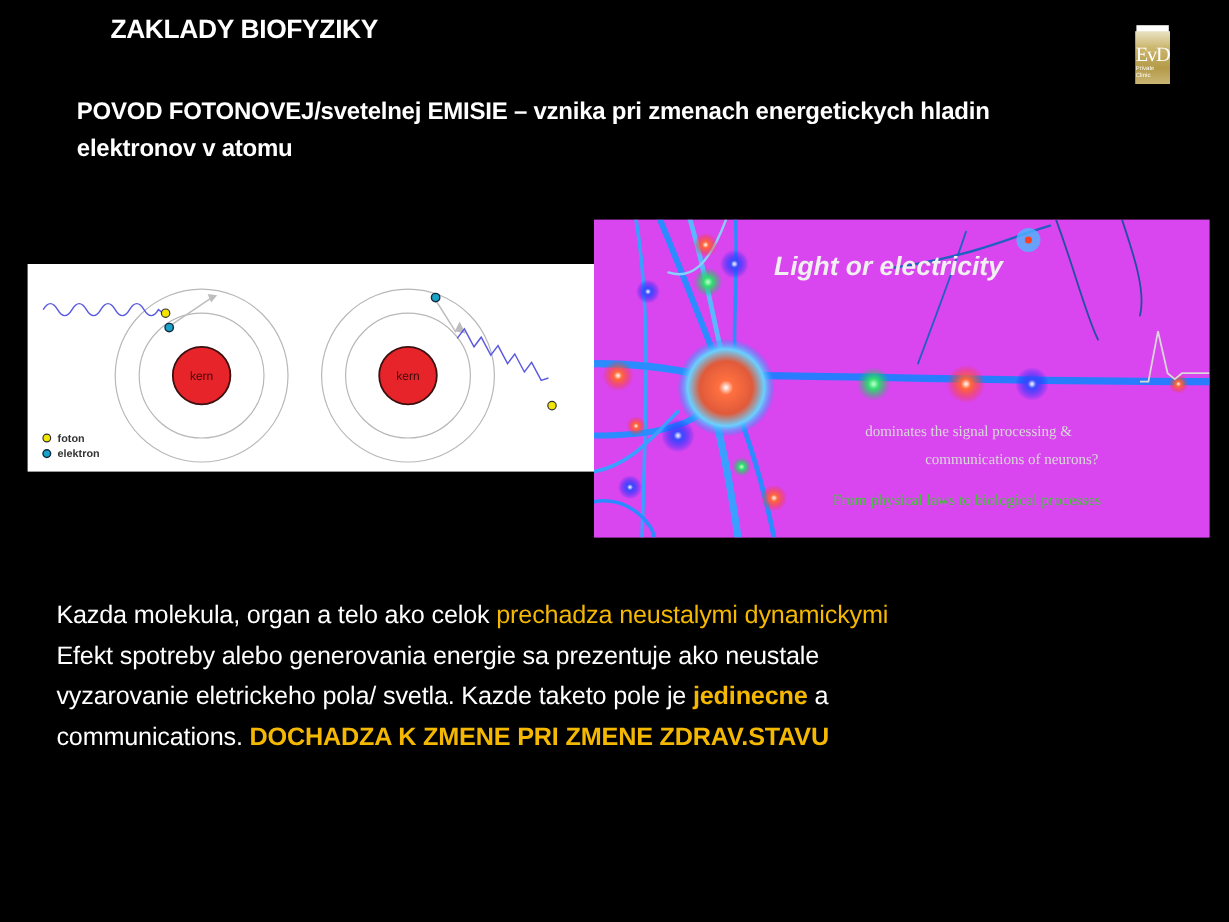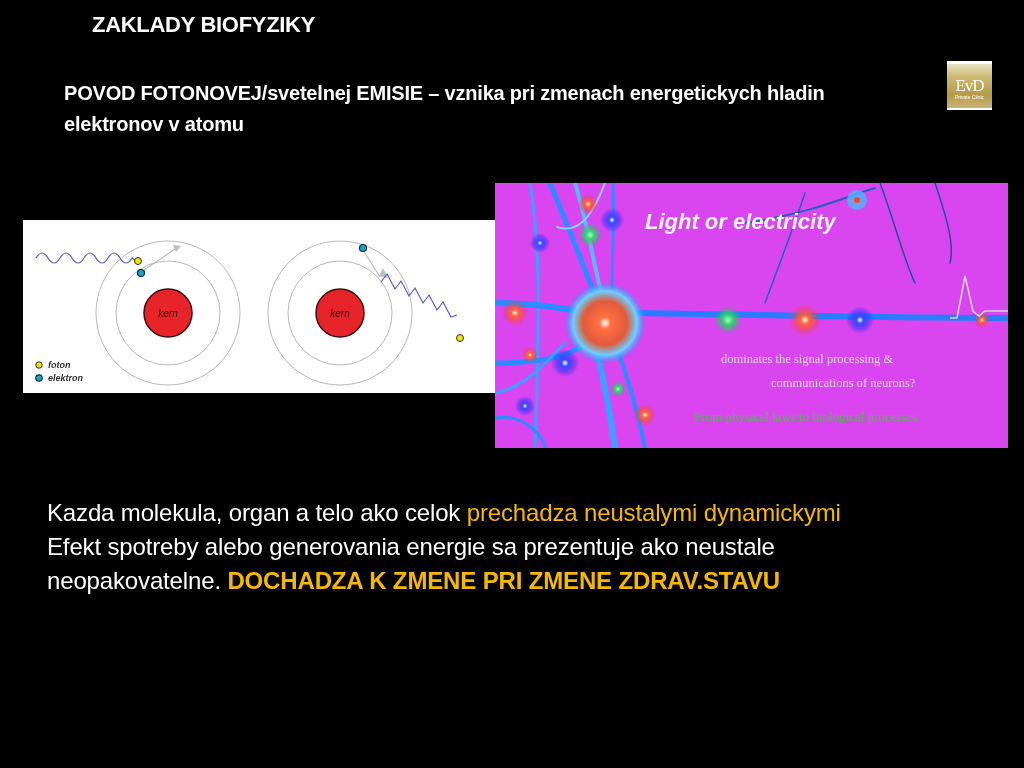--- a/index.html
+++ b/index.html
@@ -1,26 +1,26 @@
 <!DOCTYPE html>
 <html><head>
 <meta charset="utf-8">
 <style>
   * { margin:0; padding:0; box-sizing:border-box; }
   html, body { width:1024px; height:768px; background:#000; overflow:hidden; }
   body { position:relative; font-family:"Liberation Sans", "DejaVu Sans", sans-serif; color:#fff; }
   .title { position:absolute; left:92px; top:12px; font-size:22px; font-weight:bold; letter-spacing:-0.3px; }
-  .logo { position:absolute; left:947px; top:21px; width:45px; height:49px; background:#fff; display:flex; align-items:center; justify-content:center;margin-top:40px; }
+  .logo { position:absolute; left:947px; top:21px; width:27px; height:49px; background:#fff; display:flex; align-items:flex-end; justify-content:center; }
   .logo-inner { width:45px; height:44px; background:linear-gradient(180deg,#e9e3c5 0%,#cdb871 30%,#b49a48 70%,#c9b575 100%); display:flex; flex-direction:column; align-items:center; justify-content:center; }
   .logo-mark { font-family:"Liberation Serif", serif; font-size:17px; color:#fff; letter-spacing:-1px; line-height:17px; margin-top:6px; }
   .logo-sub { font-size:5px; color:#fff; line-height:6px; }
   .subtitle { position:absolute; left:64px; top:78px; width:900px; font-size:20px; font-weight:bold; line-height:31px; letter-spacing:-0.2px; }
-  .atom-panel { position:absolute; left:23px; top:220px; width:472px; height:173px; background:#fff;font-style:italic; }
+  .atom-panel { position:absolute; left:23px; top:220px; width:472px; height:173px; background:#fff; }
   .neuron-panel { position:absolute; left:495px; top:183px; width:513px; height:265px; background:#d946ef; overflow:hidden; }
-  .body-text { position:absolute; left:47px; top:496px; width:960px; font-size:24px; line-height:34px; letter-spacing:-0.15px; }
+  .body-text { position:absolute; left:47px; top:496px; width:960px; font-size:21px; line-height:34px; letter-spacing:-0.15px; }
   .hl { color:#f5b800; }
   .hl-b { color:#f5b800; font-weight:bold; }
   .line { display:block; white-space:nowrap; }
 </style>
 </head>
 <body>
 
 <div>
 
   <div class="title">ZAKLADY BIOFYZIKY</div>
@@ -140,16 +140,17 @@
       <text x="150" y="46" font-size="22" font-weight="bold" font-style="italic" fill="#f0f0f0" font-family="Liberation Sans, sans-serif">Light or electricity</text>
       <text x="226" y="180" font-size="12.5" fill="#d8d8d8" font-family="Liberation Serif, serif">dominates the signal processing &amp;</text>
       <text x="276" y="204" font-size="12.5" fill="#d8d8d8" font-family="Liberation Serif, serif">communications of neurons?</text>
       <text x="199" y="238" font-size="13" fill="#48c040" font-family="Liberation Serif, serif">From physical laws to biological processes</text>
     </svg>
   </div>
 
   <div class="body-text">
     <span class="line"><span>Kazda molekula, organ a telo ako celok </span><span class="hl">prechadza  neustalymi dynamickymi</span></span>
     <span class="line">Efekt spotreby alebo generovania energie sa prezentuje ako neustale</span>
-    <span class="line"><span>neopakovatelne.  </span><span class="hl-b">DOCHADZA K ZMENE PRI ZMENE ZDRAV.STAVU</span></span>
+    <span class="line"><span>vyzarovanie eletrickeho pola/ svetla. Kazde taketo pole je </span><span class="hl-b">jedinecne</span><span>  a</span></span>
+    <span class="line"><span>communications.  </span><span class="hl-b">DOCHADZA K ZMENE PRI ZMENE ZDRAV.STAVU</span></span>
   </div>
 
 </div>
 
 </body></html>

